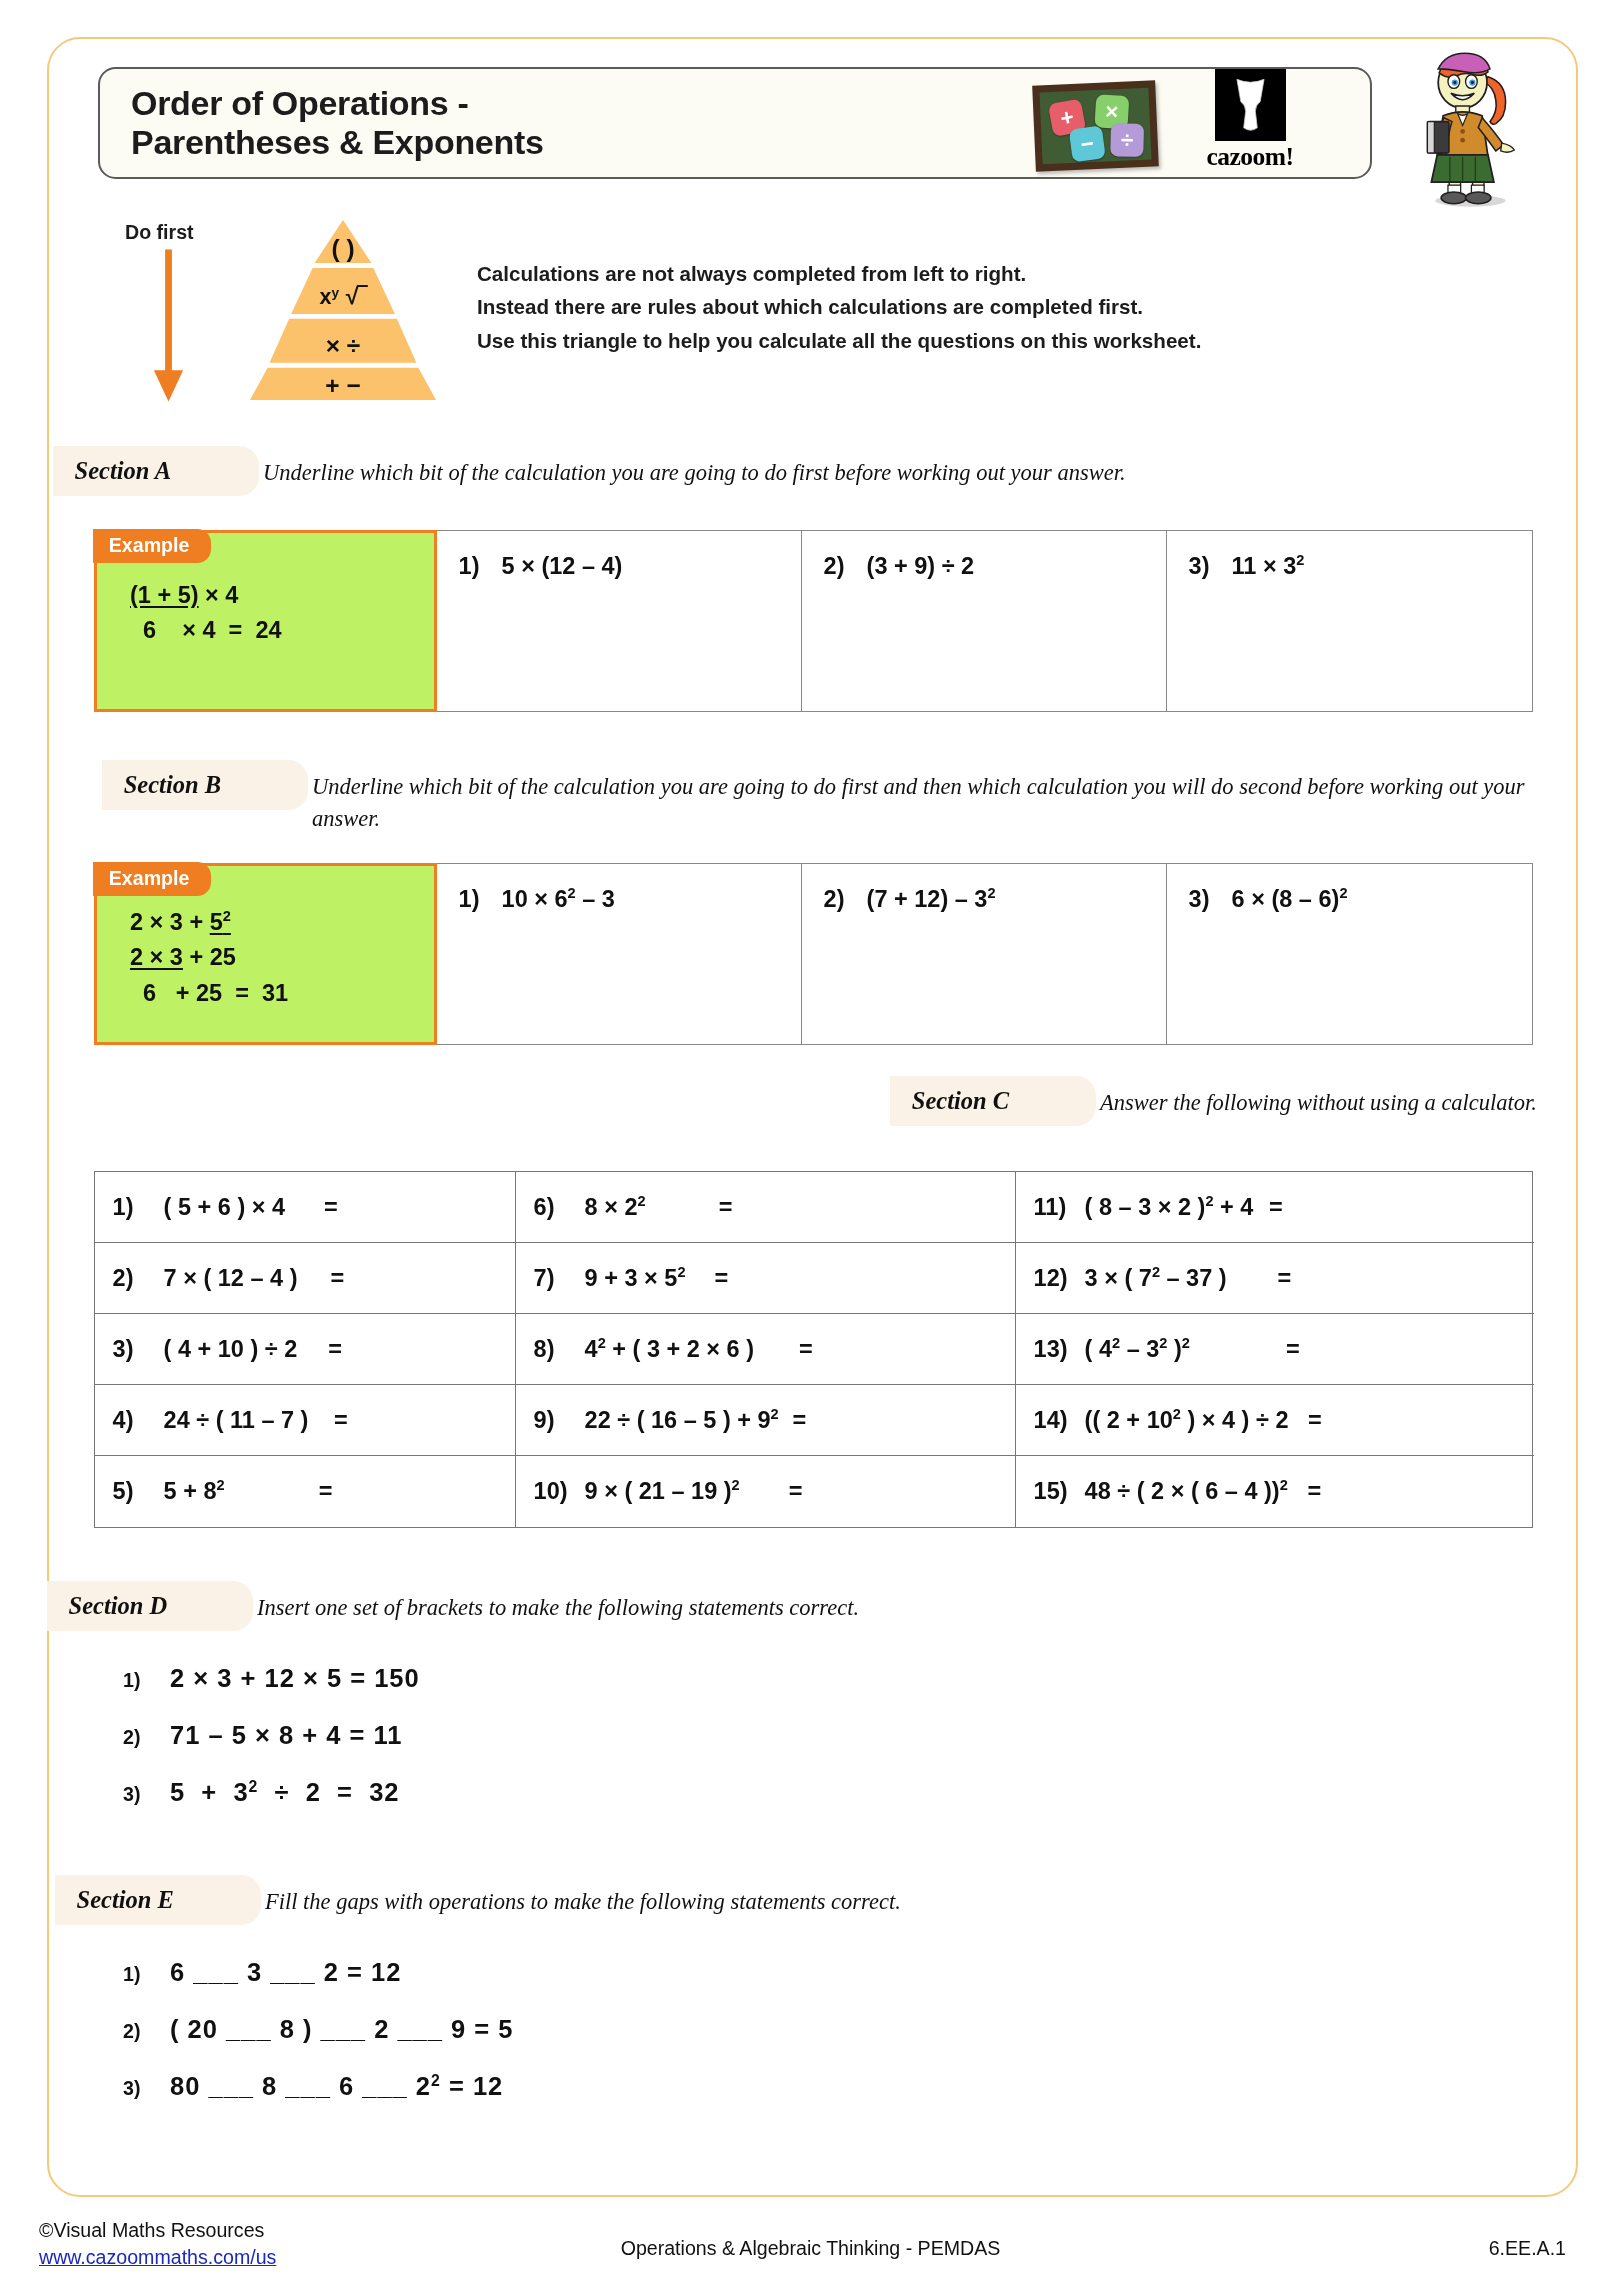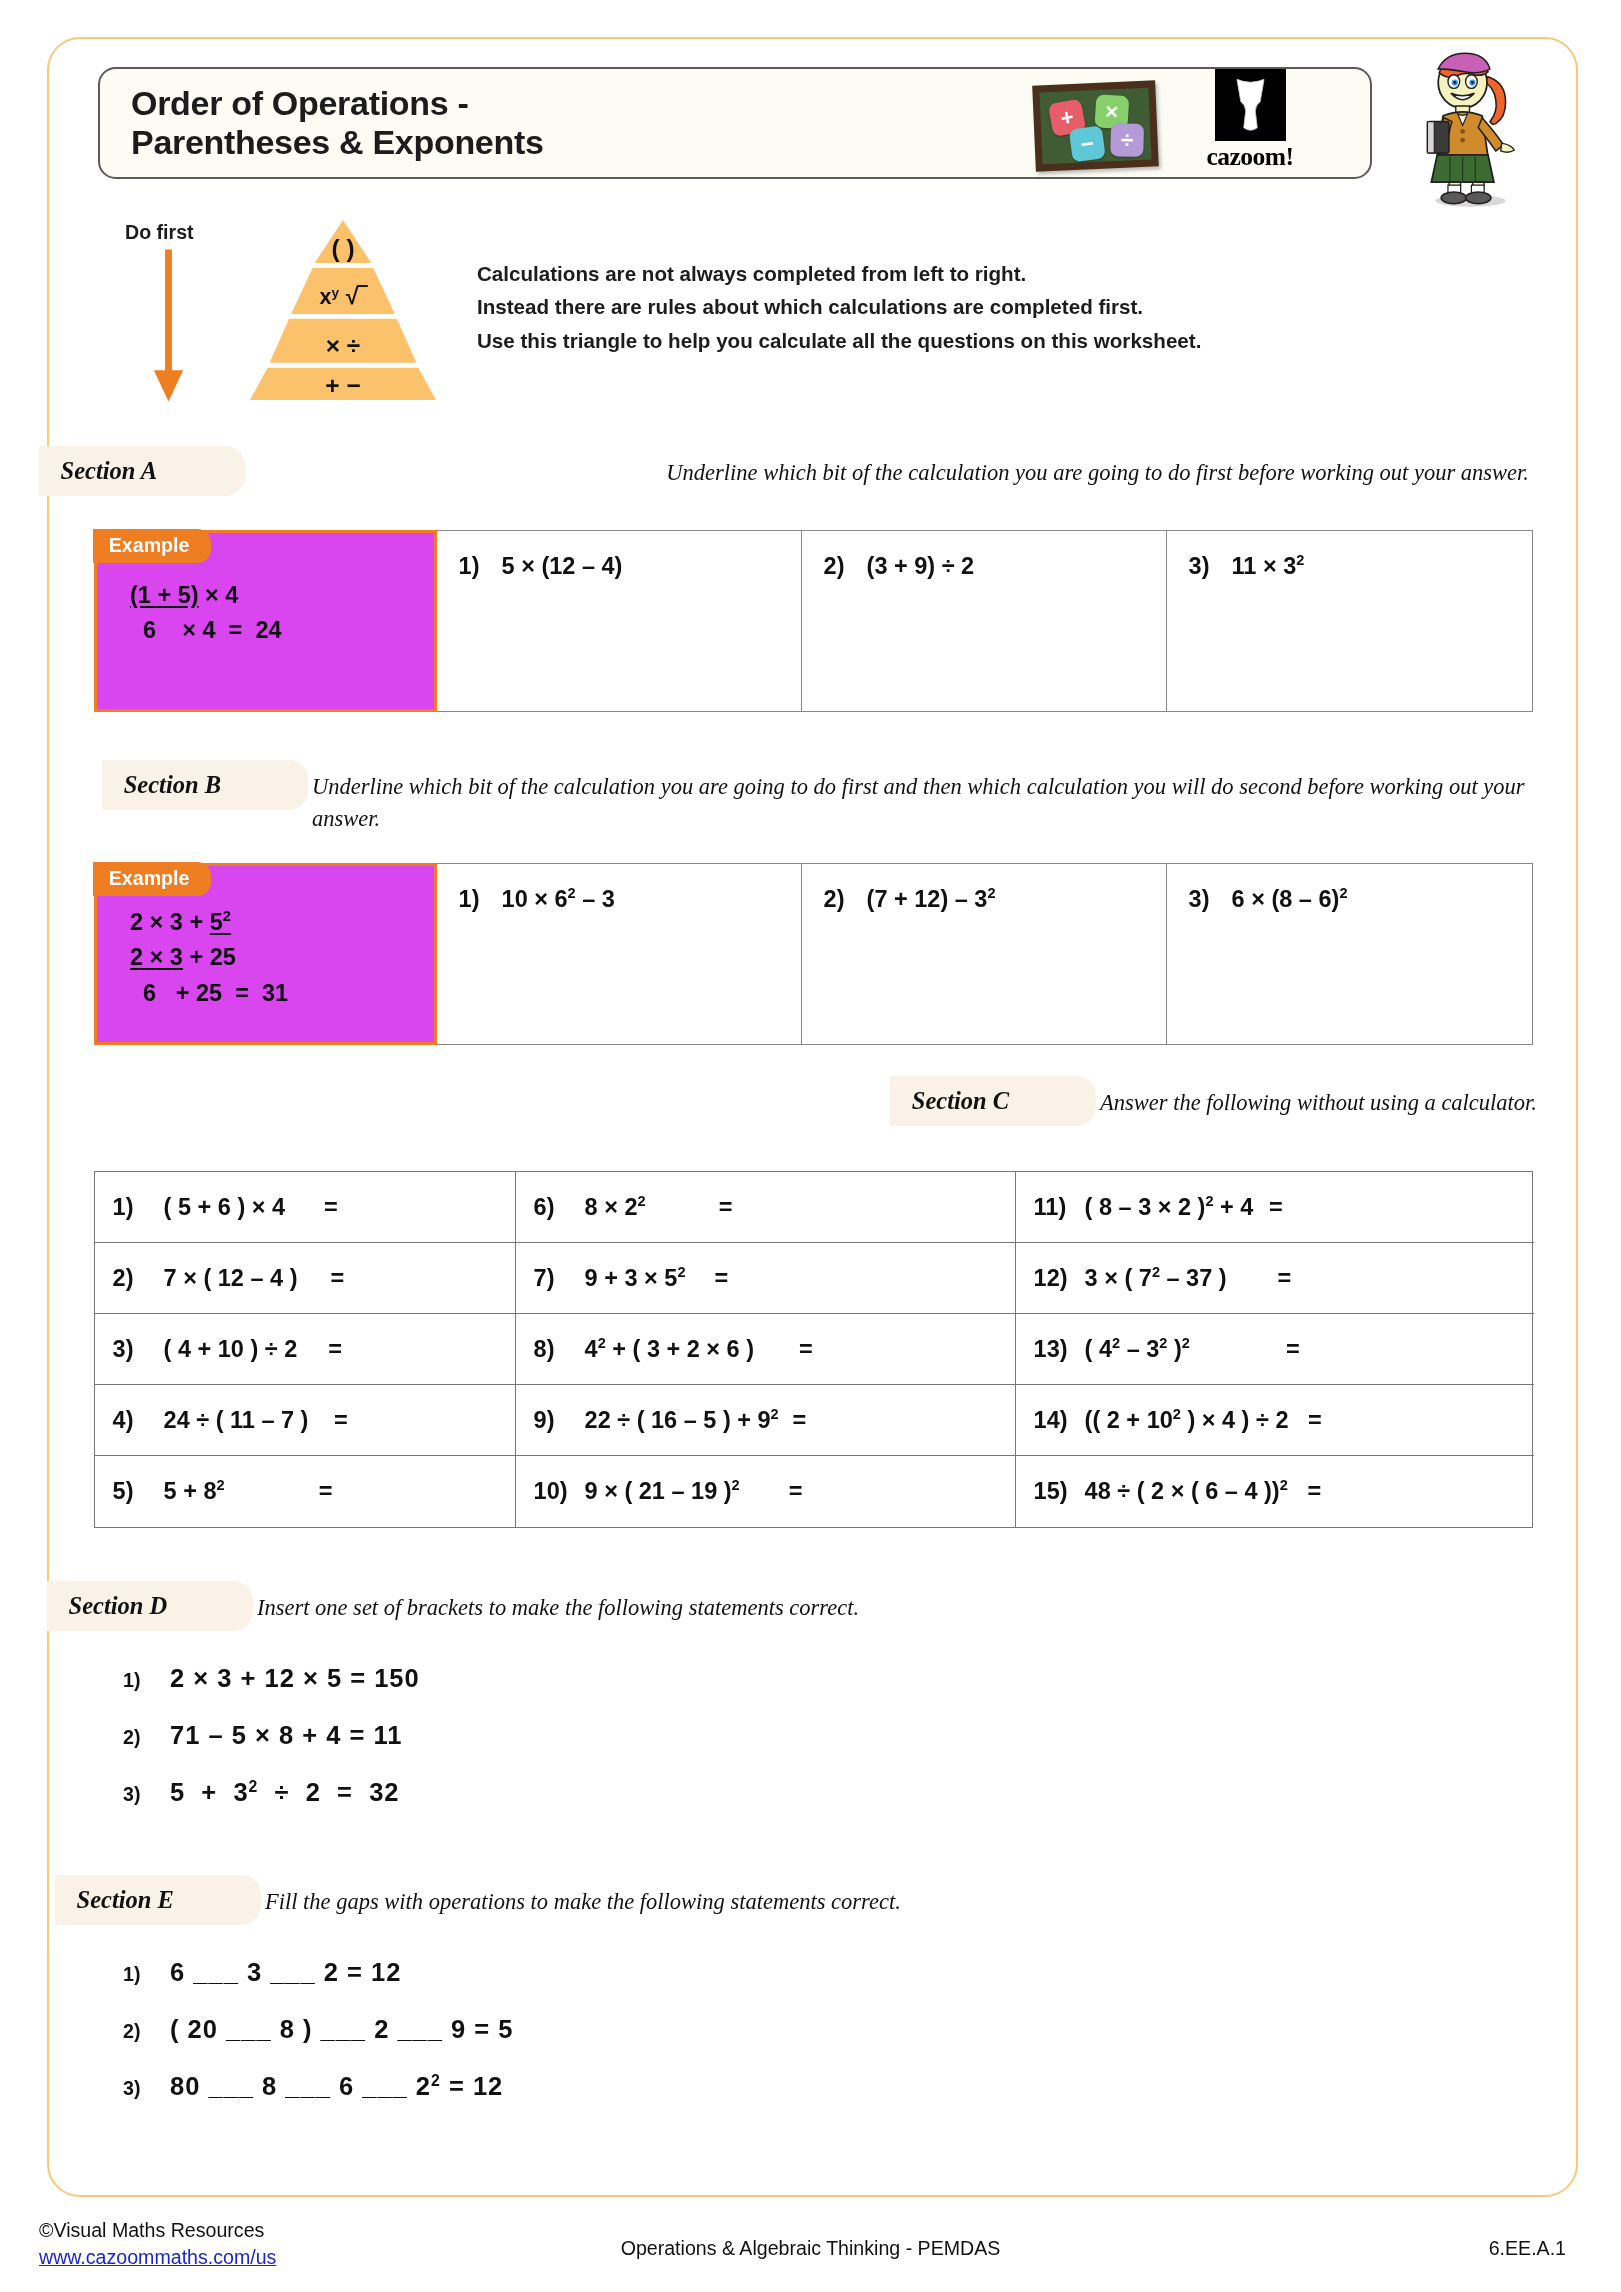--- a/index.html
+++ b/index.html
@@ -151,21 +151,21 @@
   .ab-table {
     position: absolute;
     display: flex;
     border: 1px solid #888;
     background: #fff;
   }
   .ex-cell {
     position: relative;
     border: 3.9px solid #ef7d22;
     margin: -1px;
-    background: #d946ef;
+    background: #bef264;
   }
   .ex-badge {
     position: absolute;
     left: -3.9px; top: -3.9px;
     background: #ef7d22;
     color: #fff;
     font-size: 19.6px;
     font-weight: bold;
     padding: 4.9px 21.6px 5.9px 15.7px;
     border-radius: 0 13.7px 13.7px 0;
@@ -337,21 +337,21 @@
   <text x="95" y="141" text-anchor="middle" font-family="Liberation Sans, sans-serif" font-size="25" font-weight="bold" fill="#111">×    ÷</text>
   <text x="95" y="182" text-anchor="middle" font-family="Liberation Sans, sans-serif" font-size="25" font-weight="bold" fill="#111">+    −</text>
 </svg>
 
 <div class="intro-text">
   <div>Calculations are not always completed from left to right.</div>
   <div>Instead there are rules about which calculations are completed first.</div>
   <div>Use this triangle to help you calculate all the questions on this worksheet.</div>
 </div>
 
-<div class="sec-head" style="left:39px; top:446px; width:1490px;justify-content:space-between;">
+<div class="sec-head" style="left:53px; top:446px; width:1490px;">
   <div class="sec-pill">Section A</div>
   <div class="sec-instr">Underline which bit of the calculation you are going to do first before working out your answer.</div>
 </div>
 
 <div class="ab-table" style="left:94px; top:530px; width:1439px; height:182px;">
   <div class="ex-cell" style="width:343px;">
     <div class="ex-badge">Example</div>
     <div class="ex-body">
       <div><span class="u">(1 + 5)</span> × 4</div>
       <div>&nbsp;&nbsp;6&nbsp;&nbsp;&nbsp;&nbsp;× 4&nbsp; =&nbsp; 24</div>

